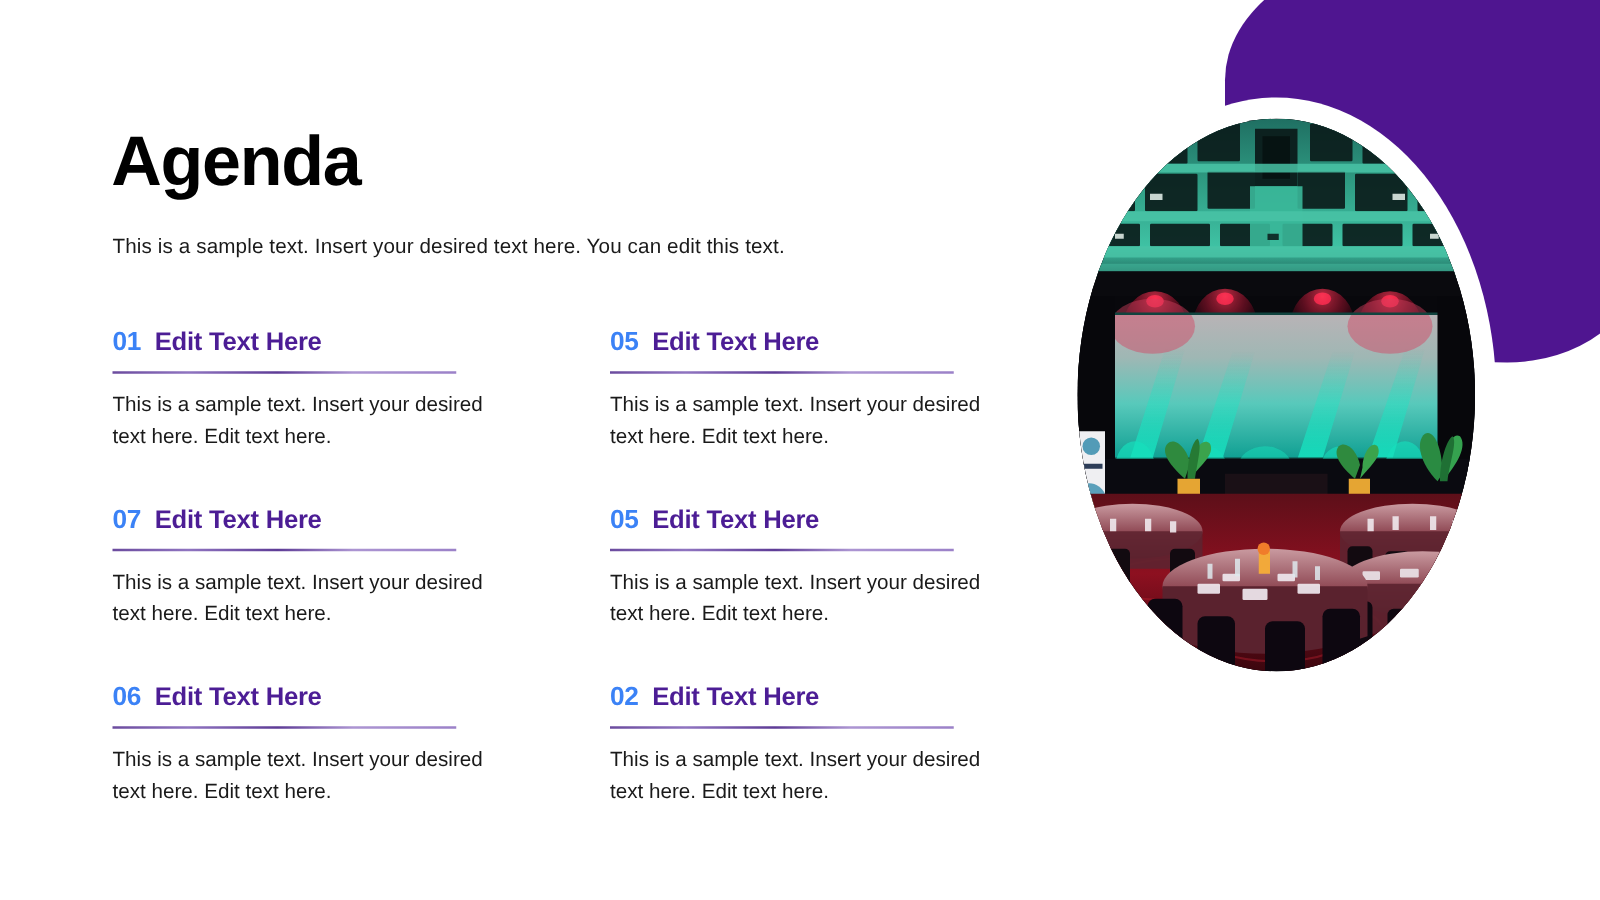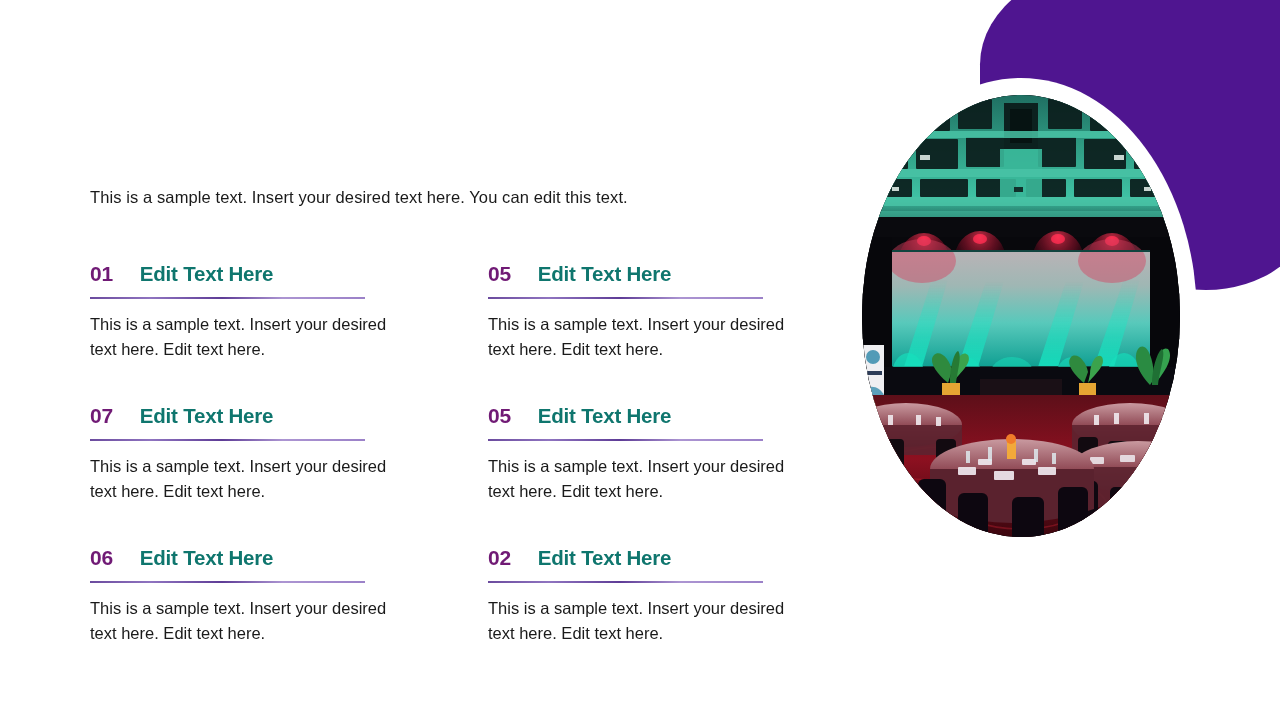--- a/index.html
+++ b/index.html
@@ -92,29 +92,28 @@
 
   .item-heading {
     display:flex;
     align-items:baseline;
     gap:11px;
     height:28px;
   }
   .item-number {
     font-size:21px;
     font-weight:bold;
-    color:#701a75;
+    color:#3b82f6;
     letter-spacing:-.3px;
   }
   .item-title {
     font-size:20.5px;
     font-weight:bold;
-    color:#0f766e;
+    color:#4c1d95;
     letter-spacing:-.2px;
-    margin-left:16px;
   }
   .item-rule {
     margin-top:7px;
     width:275px;
     height:1.6px;
     background:linear-gradient(90deg,#6B4B9E 0%,#8F74C0 22%,#5E3C96 48%,#AC95D2 70%,#9B81C8 100%);
   }
   .item-body {
     margin-top:13px;
     width:300px;
@@ -385,20 +384,21 @@
         <line x1="204" y1="440" x2="206" y2="442"></line>
       </g>
     </g>
 
     <rect width="318" height="442" fill="none"></rect>
   </svg>
 </div>
 
 <div id="content">
 
+  <h1 id="page-title">Agenda</h1>
 
   <p id="subtitle">This is a sample text. Insert your desired text here. You can edit this text.</p>
 
   <div id="agenda-grid">
 
     <div class="agenda-item">
       <div class="item-heading">
         <span class="item-number">01</span>
         <span class="item-title">Edit Text Here</span>
       </div>

